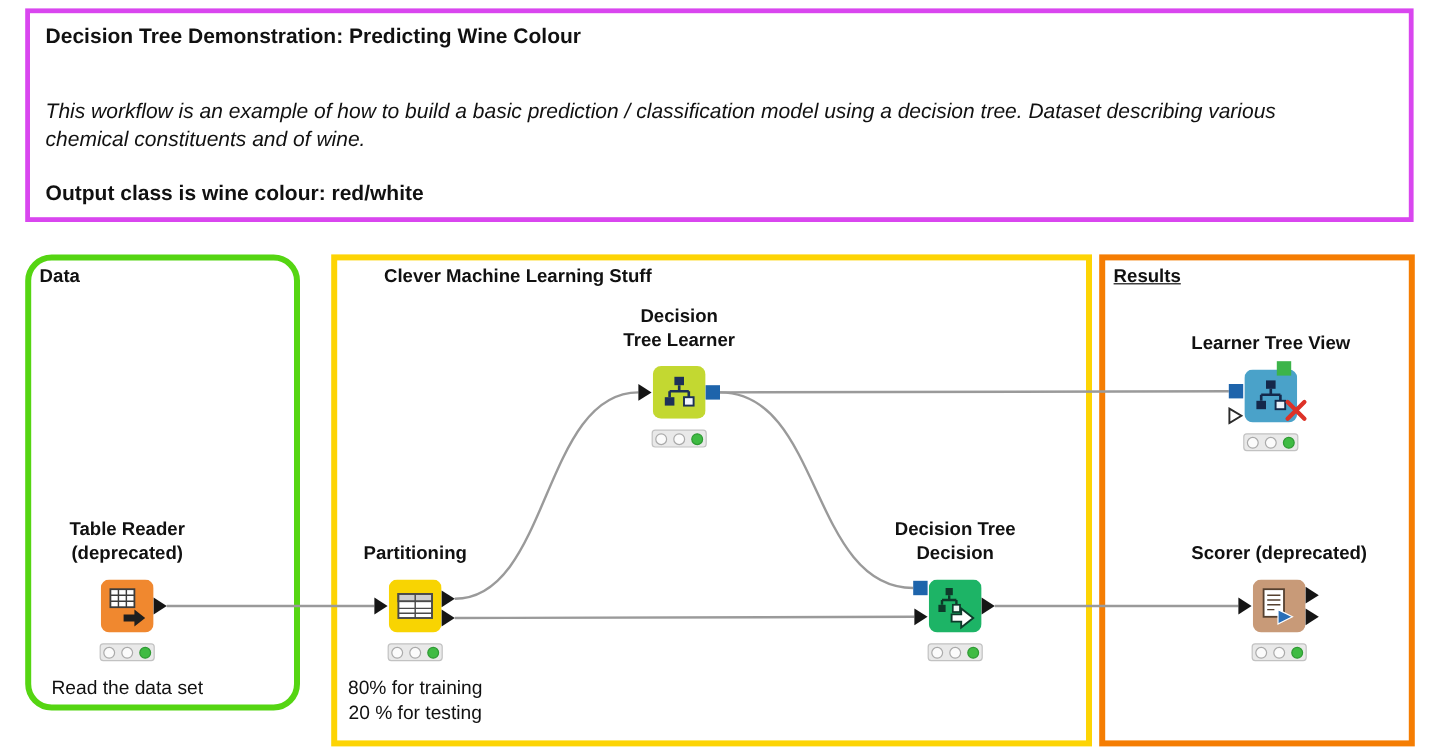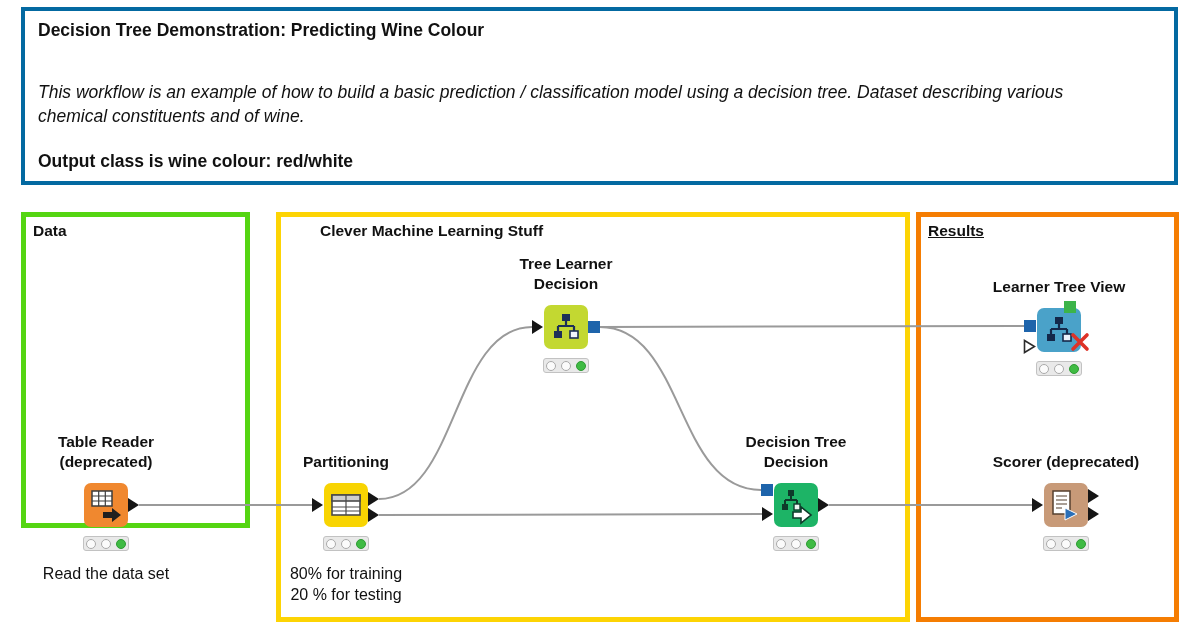--- a/index.html
+++ b/index.html
@@ -1,28 +1,28 @@
 <!DOCTYPE html>
 <html><head>
 <meta charset="utf-8">
 <style>
   html,body{margin:0;padding:0;background:#ffffff;}
   body{font-family:"Liberation Sans",sans-serif;color:#111;}
   .canvas{position:relative;width:1200px;height:630px;background:#ffffff;overflow:hidden;}
 
   
   .annotation{position:absolute;left:21px;top:7px;width:1157px;height:178px;
-    border:4px solid #0369a1;background:#fff;box-sizing:border-box;padding:9px 13px;z-index:1;}
+    border:4px solid #d946ef;background:#fff;box-sizing:border-box;padding:9px 13px;z-index:1;}
   .ann-title{font-size:17.5px;font-weight:bold;}
   .ann-body{margin-top:39px;font-size:17.5px;font-style:italic;line-height:24px;max-width:1055px;}
   .ann-footer{margin-top:23px;font-size:17.5px;font-weight:bold;}
 
   
   .group{position:absolute;border-style:solid;border-width:5px;box-sizing:border-box;background:transparent;z-index:1;}
-  #group-data{left:21px;top:212px;width:229px;height:316px;border-color:#55d512;}
+  #group-data{left:21px;top:212px;width:229px;height:380px;border-color:#55d512;border-radius:22px;}
   #group-ml{left:276px;top:212px;width:634px;height:410px;border-color:#fdd404;padding-left:32px;}
   #group-results{left:916px;top:212px;width:263px;height:410px;border-color:#f57d02;text-decoration:underline;}
   .group-label{font-weight:bold;font-size:15.5px;padding:5px 7px;}
 
   
   .wires{position:absolute;left:0;top:0;width:1200px;height:630px;z-index:2;pointer-events:none;}
   .wires path{stroke:#9a9a9a;stroke-width:2;fill:none;}
 
   
   .node{position:absolute;width:44px;height:44px;z-index:3;}
@@ -128,22 +128,22 @@
       <span class="dot green"></span>
     </div>
     <div class="node-caption">
       <div>80% for training</div>
       <div>20 % for testing</div>
     </div>
   </div>
 
   <div class="node" id="node-dt-learner">
     <div class="node-label">
+      <div>Decision</div>
       <div>Tree Learner</div>
-      <div>Decision</div>
     </div>
     <div class="node-icon">
       <svg width="44" height="44" viewBox="0 0 44 44" xmlns="http://www.w3.org/2000/svg">
         <rect width="44" height="44" rx="7" fill="#c3d831"></rect>
         <path d="M22 16 V21 M14 21 H30 M14 21 V26 M30 21 V26" stroke="#1d3058" stroke-width="2.2" fill="none"></path>
         <rect x="18" y="9" width="8" height="7" fill="#1d3058"></rect>
         <rect x="10" y="26" width="8" height="7" fill="#1d3058"></rect>
         <rect x="26" y="26" width="8" height="7" fill="#f2f6fc" stroke="#1d3058" stroke-width="1.6"></rect>
       </svg>
     </div>

